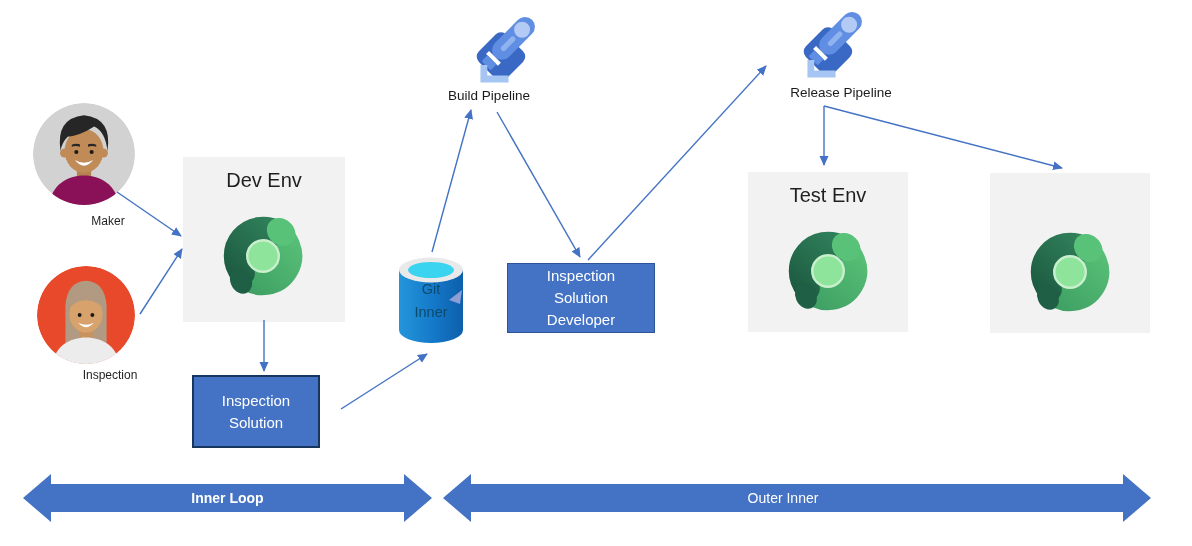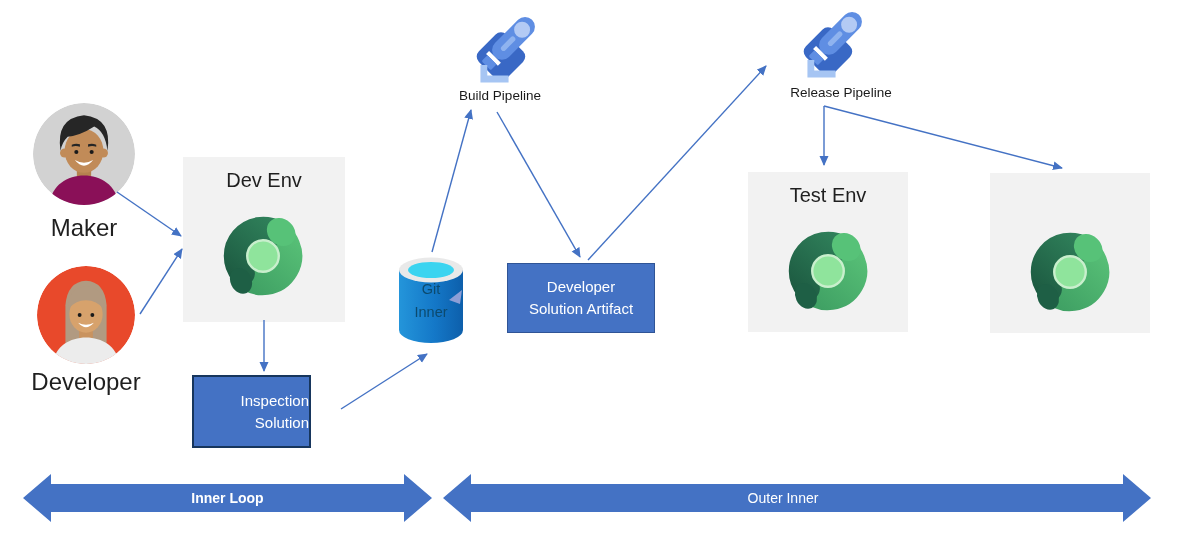--- a/index.html
+++ b/index.html
@@ -15,38 +15,38 @@
   .abs { position: absolute; }
   
   #connectors {
     position: absolute; left: 0; top: 0; width: 1192px; height: 546px;
     z-index: 6; pointer-events: none;
   }
   
   .avatar { z-index: 3; }
   .persona-label {
     position: absolute; text-align: center;
-    font-size: 24px; color: #1f1f1f; z-index: 3;
+    font-size: 12px; color: #1f1f1f; z-index: 3; margin-left: 24px;
   }
   
   .env-box {
     position: absolute; background: #f2f2f2; z-index: 2;
   }
   .env-title {
     margin-top: 12px; text-align: center;
     font-size: 20px; color: #1f1f1f;
   }
   .env-icon { position: absolute; left: 32px; top: 55px; }
   
   .solution-box {
     position: absolute; background: #4472c4; z-index: 3;
     display: flex; align-items: center; justify-content: center;
     text-align: center; color: #ffffff; font-size: 15px; line-height: 1.45;
   }
-  #inspection-solution { left: 192px; top: 375px; width: 119px; height: 73px; border: 2px solid #17365d; text-align: right; }
+  #inspection-solution { left: 192px; top: 375px; width: 128px; height: 73px; border: 2px solid #17365d; }
   #inspection-solution-artifact { left: 507px; top: 263px; width: 148px; height: 70px; border: 1.5px solid #2f5496; padding: 0 18px; }
   
   .pipeline-icon { position: absolute; z-index: 3; }
   .pipeline-label {
     position: absolute; text-align: center; width: 150px;
     font-size: 13.5px; color: #1a1a1a; z-index: 3;
   }
   
   #git-repo { left: 395px; top: 252px; width: 72px; height: 98px; z-index: 3; }
   #git-repo-label {
@@ -123,21 +123,21 @@
       <path d="M29 80 L29 40 Q31 16 50 15 Q69 16 71 40 L71 80 Z" fill="#b19a81"></path>
       <rect x="43" y="60" width="14" height="16" fill="#c9935f"></rect>
       <path d="M16 100 C18 82 34 73 50 73 C66 73 82 82 84 100 Z" fill="#ececec"></path>
       <ellipse cx="50" cy="49" rx="17" ry="19" fill="#d7a26c"></ellipse>
       <path d="M32 44 Q31 22 50 21 Q69 22 68 44 Q61 35 50 35 Q39 35 32 44 Z" fill="#b19a81"></path>
       <circle cx="43.5" cy="50" r="2" fill="#1a1a1a"></circle>
       <circle cx="56.5" cy="50" r="2" fill="#1a1a1a"></circle>
       <path d="M42 58 Q50 67 58 58 Q50 62 42 58 Z" fill="#ffffff"></path>
     </g>
   </svg>
-  <div class="persona-label" style="left:15px; top:368px; width:142px;">Developer</div>
+  <div class="persona-label" style="left:15px; top:368px; width:142px;">Inspection</div>
 
   <div class="env-box" style="left:183px; top:157px; width:162px; height:165px;">
     <div class="env-title">Dev Env</div>
     <svg class="env-icon" width="96" height="88" viewBox="0 0 100 92">
       <defs>
         <linearGradient id="dvLight" gradientUnits="userSpaceOnUse" x1="95" y1="10" x2="25" y2="85">
           <stop offset="0" stop-color="#5dc77b"></stop>
             <stop offset="1" stop-color="#3c9c61"></stop>
         </linearGradient>
         <linearGradient id="dvDark" gradientUnits="userSpaceOnUse" x1="70" y1="10" x2="15" y2="75">
@@ -178,21 +178,21 @@
     <rect x="-25.5" y="-25.5" width="51" height="51" rx="10" transform="translate(46 60) rotate(45)" fill="#3968c5"></rect>
     <g transform="translate(62.5 36) rotate(45)">
       <rect x="-13" y="-34.5" width="26" height="69" rx="13" fill="#5f8ee3"></rect>
       <circle cx="0" cy="-16" r="10.5" fill="#b3caf4"></circle>
       <rect x="-3.5" y="-2" width="7" height="24" rx="3.5" fill="#8fb3ef"></rect>
       <rect x="-11" y="34.5" width="22" height="5.5" fill="#ffffff"></rect>
       <rect x="-8.5" y="40" width="17" height="11" rx="2" fill="#5f8ee3"></rect>
     </g>
     <path d="M19 71 L28 71 L28 85 L56 85 L56 94 L19 94 Z" fill="#a6c5f3"></path>
   </svg>
-  <div class="pipeline-label" style="left:425px; top:88px;">Build Pipeline</div>
+  <div class="pipeline-label" style="left:414px; top:88px;">Build Pipeline</div>
 
   <svg class="pipeline-icon" style="left:793px; top:6px;" width="76" height="76" viewBox="0 0 100 100">
     <rect x="-25.5" y="-25.5" width="51" height="51" rx="10" transform="translate(46 60) rotate(45)" fill="#3968c5"></rect>
     <g transform="translate(62.5 36) rotate(45)">
       <rect x="-13" y="-34.5" width="26" height="69" rx="13" fill="#5f8ee3"></rect>
       <circle cx="0" cy="-16" r="10.5" fill="#b3caf4"></circle>
       <rect x="-3.5" y="-2" width="7" height="24" rx="3.5" fill="#8fb3ef"></rect>
       <rect x="-11" y="34.5" width="22" height="5.5" fill="#ffffff"></rect>
       <rect x="-8.5" y="40" width="17" height="11" rx="2" fill="#5f8ee3"></rect>
     </g>
@@ -217,19 +217,19 @@
       <div>Git</div>
       <div>Inner</div>
     </div>
   </div>
 
   <div class="solution-box" id="inspection-solution">
     <span>Inspection Solution</span>
   </div>
 
   <div class="solution-box" id="inspection-solution-artifact">
-    <span>Developer Solution Artifact</span>
+    <span>Inspection Solution Developer</span>
   </div>
 
   <div class="loop-label" id="inner-loop-label">Inner Loop</div>
   <div class="loop-label" id="outer-loop-label">Outer Inner</div>
 
 </div>
 
 </body></html>

